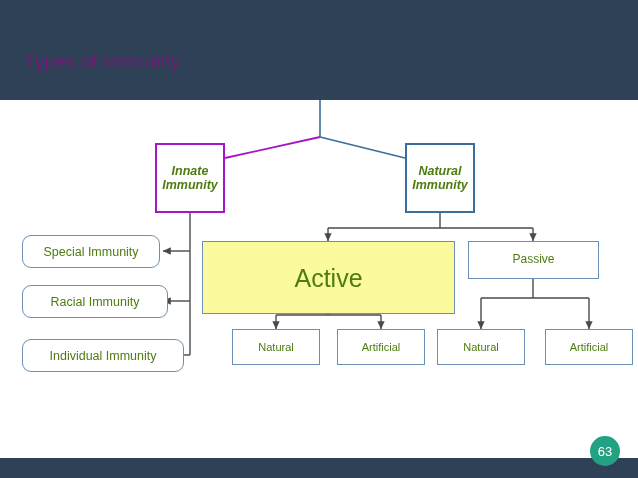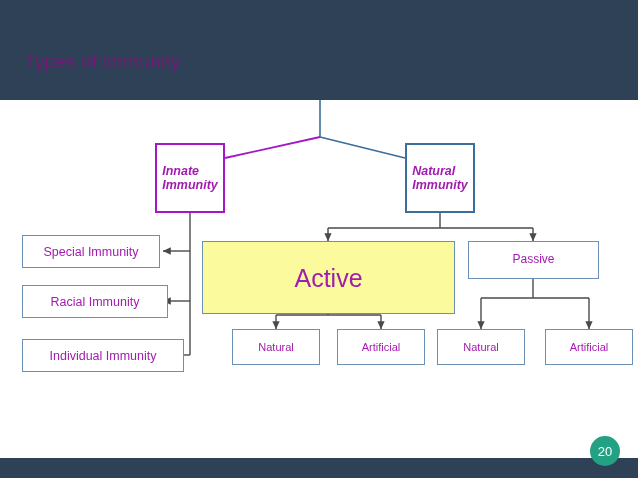--- a/index.html
+++ b/index.html
@@ -77,38 +77,40 @@
   }
 
   .node {
     position: absolute;
     box-sizing: border-box;
     background: #ffffff;
     border: 1px solid #6b8fb5;
     display: flex;
     align-items: center;
     justify-content: center;
-    color: #a21caf;
+    text-align: center;
+    color: #4d7c0f;
     font-family: "Liberation Sans", sans-serif;
     line-height: 1.12;
   }
   .node.root-node {
     border-width: 2px;
     font-weight: bold;
     font-style: italic;
     font-size: 12.5px;
   }
   .node.innate {
     border-color: #a417c9;
   }
   .node.acquired {
     border-color: #3c6e9c;
   }
   .node.side-node {
     font-size: 12.5px;
+    border-radius: 9px;
   }
   .node.active-node {
     background: #fbfb9e;
     font-size: 25px;
   }
   .node.passive-node {
     font-size: 12px;
   }
   .node.leaf-node {
     font-size: 11px;
@@ -198,15 +200,15 @@
     <div class="node leaf-node" style="left:437px; top:229px; width:88px; height:36px;">
       <span>Natural</span>
     </div>
     <div class="node leaf-node" style="left:545px; top:229px; width:88px; height:36px;">
       <span>Artificial</span>
     </div>
 
   </div>
 
   <div id="footer-bar"></div>
-  <div id="page-badge">20</div>
+  <div id="page-badge">63</div>
 
 </div>
 
 </body></html>

